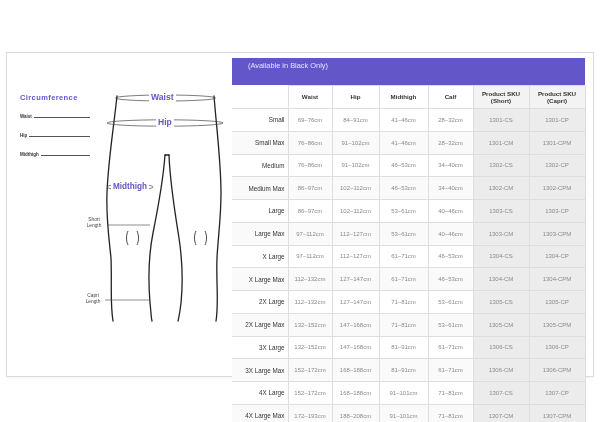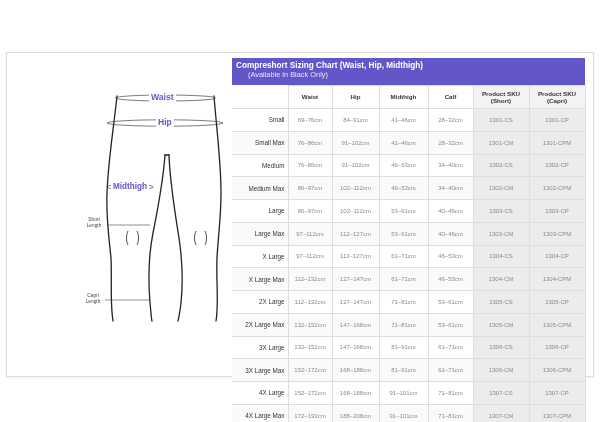--- a/index.html
+++ b/index.html
@@ -82,24 +82,38 @@
     <span class="measure-label" style="left:142px;top:40px;font-size:8.6px;">Waist</span>
     <span class="measure-label" style="left:149px;top:65px;font-size:8.6px;">Hip</span>
     <span class="measure-label" style="left:104px;top:129.5px;font-size:8.2px;">Midthigh</span>
 
     <span class="side-label" style="left:72px;top:164px;width:30px;white-space:pre;">Short
 Length</span>
     <span class="side-label" style="left:71px;top:240px;width:30px;white-space:pre;">Capri
 Length</span>
   </div>
 
+  <div class="circ-panel">
+    <div class="circ-title">Circumference</div>
+    <div class="circ-row">
+      <span>Waist</span>
+      <span class="line"></span>
+    </div>
+    <div class="circ-row">
+      <span>Hip</span>
+      <span class="line"></span>
+    </div>
+    <div class="circ-row">
+      <span>Midthigh</span>
+      <span class="line"></span>
+    </div>
+  </div>
 
   <div class="chart">
     <div class="chart-head">
-      <div class="chart-title">Compreshort Sizing Chart (Waist, Hip, Midthigh)</div>
       <div class="chart-sub">(Available in Black Only)</div>
     </div>
     <table>
       <colgroup>
         <col style="width:56px">
           <col style="width:44px">
           <col style="width:47px">
           <col style="width:49px">
           <col style="width:45px">
           <col style="width:56px">

